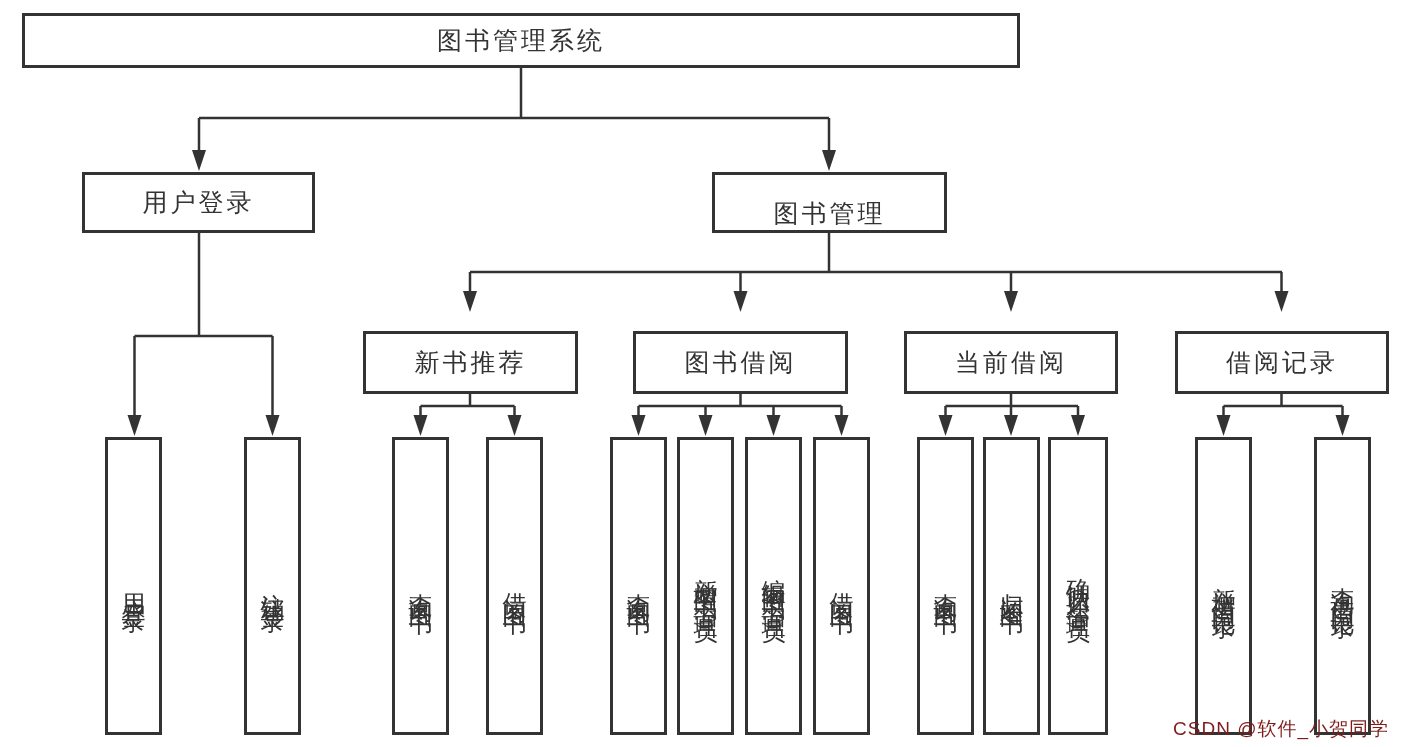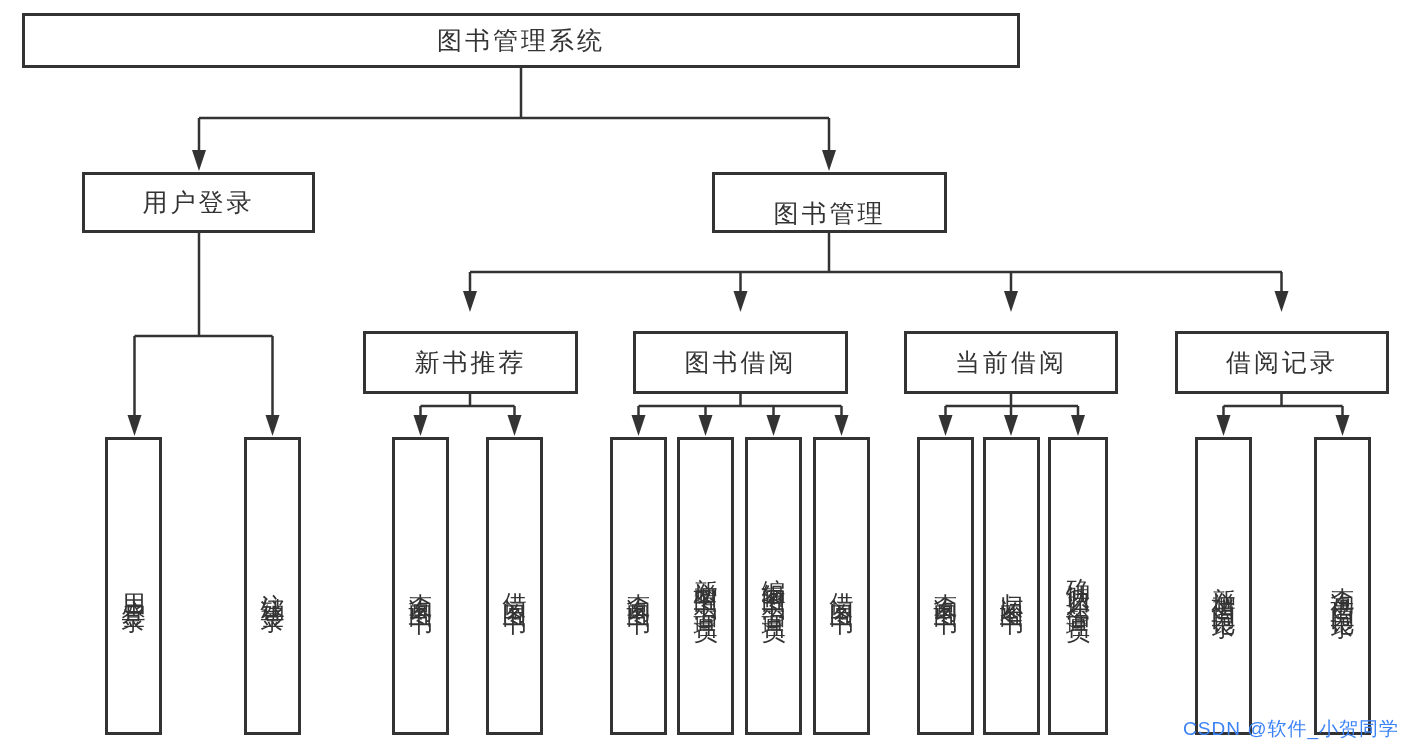--- a/index.html
+++ b/index.html
@@ -62,24 +62,24 @@
   .leaf-6  { left: 677px;  }
   .leaf-7  { left: 745px;  }
   .leaf-8  { left: 813px;  }
   .leaf-9  { left: 917px;  }
   .leaf-10 { left: 983px;  }
   .leaf-11 { left: 1048px; width: 60px; }
   .leaf-12 { left: 1195px; }
   .leaf-13 { left: 1314px; }
   .watermark {
     position: absolute;
-    right: 6px;
+    right: 16px;
     top: 716px;
     font-size: 19px;
-    color: #3b82f6;
+    color: #7f1d1d;
     letter-spacing: 1px;
     z-index: 5;
     white-space: nowrap;
   }
 </style>
 </head>
 <body>
 
 <div id="canvas">
 

